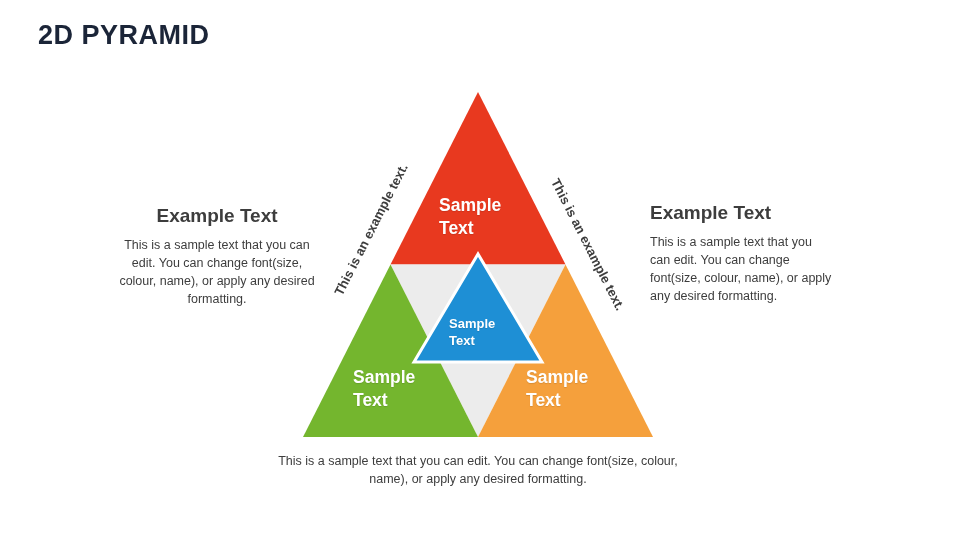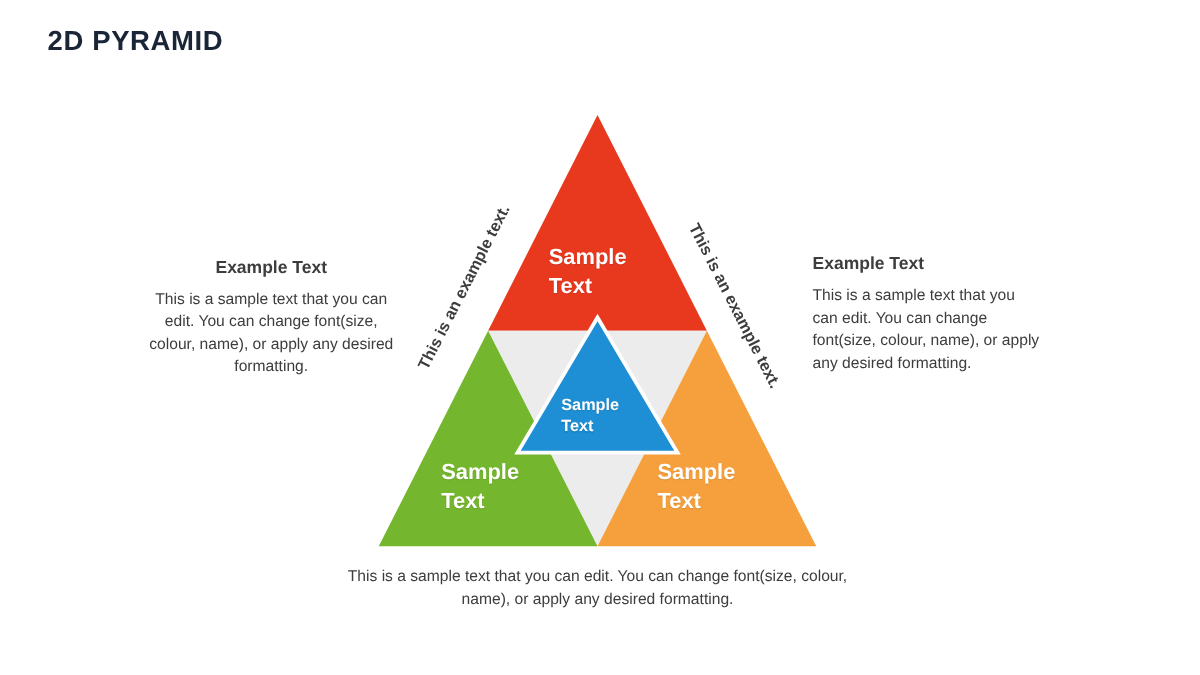--- a/index.html
+++ b/index.html
@@ -12,21 +12,21 @@
     position: relative;
     width: 960px;
     height: 540px;
     background: #ffffff;
     overflow: hidden;
   }
   .page-title {
     position: absolute;
     left: 38px;
     top: 20px;
-    font-size: 22px;
+    font-size: 27px;
     font-weight: bold;
     letter-spacing: 0.5px;
     color: #1b2538;
   }
   .pyramid-svg {
     position: absolute;
     left: 0;
     top: 0;
   }
   .tri-label {
@@ -56,21 +56,21 @@
   .edge-label.right {
     left: 488px;
     top: 237px;
     transform: rotate(63deg);
   }
   .side-block {
     position: absolute;
     color: #3d3d3d;
   }
   .side-block .heading {
-    font-size: 14px;
+    font-size: 19px;
     font-weight: bold;
     margin: 0 0 9px 0;
   }
   .side-block .body {
     font-size: 12.5px;
     line-height: 1.45;
     margin: 0;
   }
   .side-block.left {
     left: 118px;

